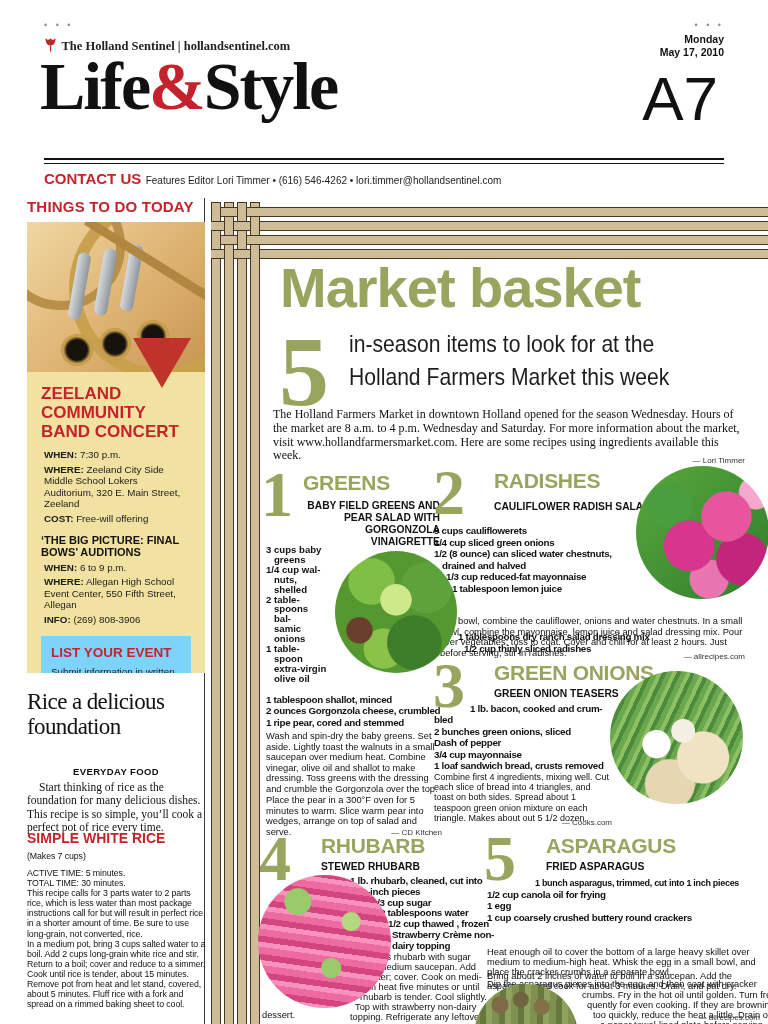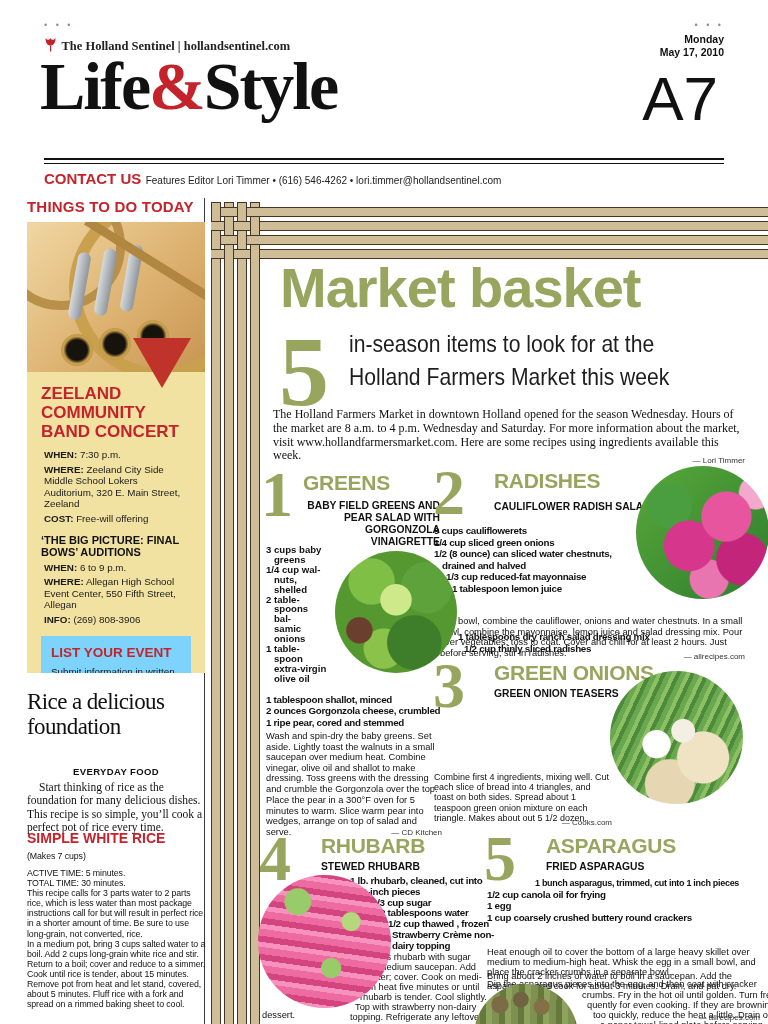--- a/index.html
+++ b/index.html
@@ -240,20 +240,28 @@
     <div style="padding-left:24px;margin-top:37px;">1 tablespoons dry ranch salad dressing mix</div>
     <div style="padding-left:30px;">1/2 cup thinly sliced radishes</div>
   </div>
   <div class="abs bodytxt" style="left:440px;top:616px;width:306px;">In a bowl, combine the cauliflower, onions and water chestnuts. In a small bowl, combine the mayonnaise, lemon juice and salad dressing mix. Pour over vegetables; toss to coat. Cover and chill for at least 2 hours. Just before serving, stir in radishes.</div>
   <div class="abs credit" style="left:545px;top:652px;width:200px;">— allrecipes.com</div>
 
   <div class="abs sec-num" style="left:433px;top:660px;">3</div>
   <div class="abs sec-head" style="left:494px;top:662px;">GREEN ONIONS</div>
   <div class="abs sec-sub" style="left:494px;top:688px;">GREEN ONION TEASERS</div>
   <div class="photo onion-art" style="left:610px;top:671px;width:133px;height:133px;"></div>
+  <div class="abs ing tight" style="left:434px;top:703px;line-height:11.4px;">
+    <div style="padding-left:36px;">1 lb. bacon, cooked and crum-</div>
+    <div>bled</div>
+    <div>2 bunches green onions, sliced</div>
+    <div>Dash of pepper</div>
+    <div>3/4 cup mayonnaise</div>
+    <div>1 loaf sandwich bread, crusts removed</div>
+  </div>
   <div class="abs bodytxt" style="left:434px;top:772px;width:176px;font-size:9px;line-height:10.2px;">Combine first 4 ingredients, mixing well. Cut each slice of bread into 4 triangles, and toast on both sides. Spread about 1 teaspoon green onion mixture on each triangle. Makes about out 5 1/2 dozen.</div>
   <div class="abs credit" style="left:470px;top:818px;width:142px;">— Cooks.com</div>
 
   <div class="abs sec-num" style="left:259px;top:833px;">4</div>
   <div class="abs sec-head" style="left:321px;top:835px;">RHUBARB</div>
   <div class="abs sec-sub" style="left:321px;top:861px;">STEWED RHUBARB</div>
   <div class="photo rhubarb-art" style="left:258px;top:875px;width:133px;height:133px;"></div>
   <div class="abs ing tight" style="left:350px;top:876px;line-height:10.8px;">
     <div>1 lb. rhubarb, cleaned, cut into</div>
     <div style="padding-left:12px;">1-inch pieces</div>

